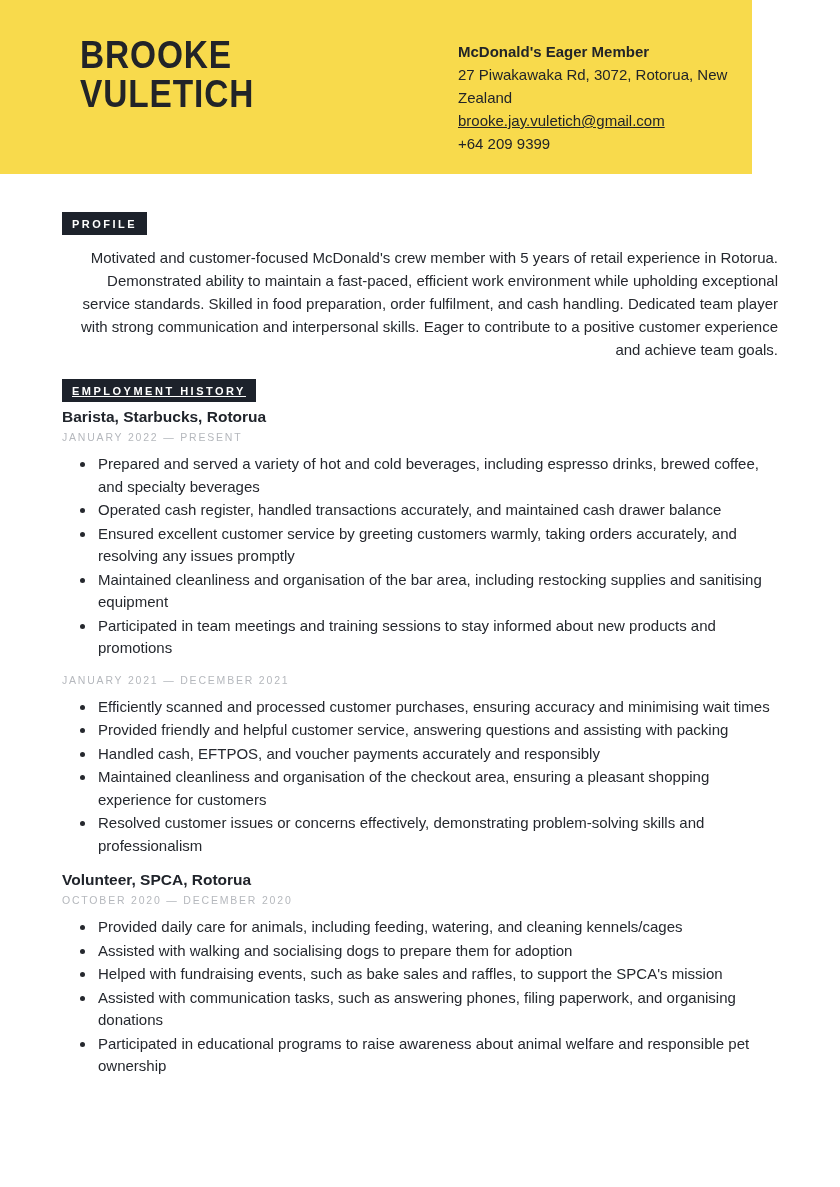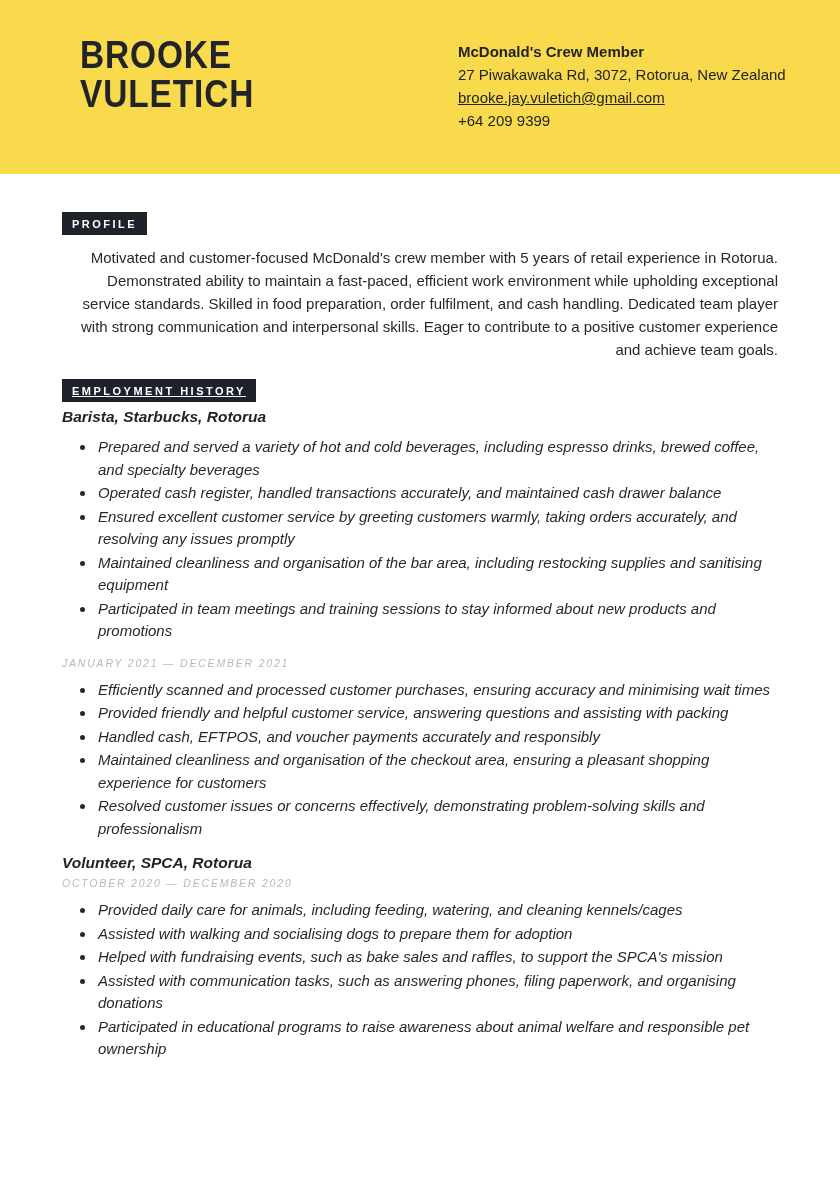--- a/index.html
+++ b/index.html
@@ -11,21 +11,21 @@
   *{margin:0;padding:0;box-sizing:border-box;}
   html,body{background:#ffffff;}
   body{
     width:840px;height:1187px;
     font-family:"Liberation Sans",sans-serif;
     color:var(--ink);
     position:relative;
   }
   .header{
     position:relative;
-    width:840px;height:174px;
+    width:752px;height:174px;
     background:var(--accent);
   }
   .name{
     position:absolute;left:80px;top:36px;
     font-size:38px;line-height:39px;
     font-weight:700;letter-spacing:1px;
     color:#222428;
     transform:scaleX(.88);transform-origin:0 0;
   }
   .name span{display:block;}
@@ -49,21 +49,21 @@
     font-size:11px;font-weight:700;
     letter-spacing:2.5px;
     padding:6px 10px 5px 10px;
   }
   .badge-profile{margin-top:38px;}
   .badge-employment{margin-top:18px;text-decoration:underline;}
   .profile-text{
     margin-top:11px;
     font-size:15px;line-height:23px;text-align:right;
   }
-  .job{font-style:italic;}
+  .job{}
   .job-title{
     font-size:15.5px;font-weight:700;
     color:#20242B;
     margin-top:6px;
   }
   .job-dates{
     font-size:10.5px;
     letter-spacing:1.8px;
     color:var(--muted);
     margin-top:5px;
@@ -82,40 +82,41 @@
 </style>
 </head>
 <body>
 
 <header class="header">
   <h1 class="name">
     <span>BROOKE</span>
     <span>VULETICH</span>
   </h1>
   <div class="contact">
-    <div class="contact-title">McDonald's Crew Member</div>
+    <div class="contact-title">McDonald's Eager Member</div>
     <div>27 Piwakawaka Rd, 3072, Rotorua, New Zealand</div>
     <a class="email">brooke.jay.vuletich@gmail.com</a>
     <div>+64 209 9399</div>
   </div>
 </header>
 
 <main>
 
   <div>
     <span class="badge badge-profile">PROFILE</span>
   </div>
   <p class="profile-text">Motivated and customer-focused McDonald's crew member with 5 years of retail experience in Rotorua. Demonstrated ability to maintain a fast-paced, efficient work environment while upholding exceptional service standards. Skilled in food preparation, order fulfilment, and cash handling. Dedicated team player with strong communication and interpersonal skills. Eager to contribute to a positive customer experience and achieve team goals.</p>
 
   <div>
     <span class="badge badge-employment">EMPLOYMENT HISTORY</span>
   </div>
 
   <section class="job">
     <h3 class="job-title">Barista, Starbucks, Rotorua</h3>
+    <div class="job-dates">JANUARY 2022 — PRESENT</div>
     <ul>
       <li>Prepared and served a variety of hot and cold beverages, including espresso drinks, brewed coffee, and specialty beverages</li>
       <li>Operated cash register, handled transactions accurately, and maintained cash drawer balance</li>
       <li>Ensured excellent customer service by greeting customers warmly, taking orders accurately, and resolving any issues promptly</li>
       <li>Maintained cleanliness and organisation of the bar area, including restocking supplies and sanitising equipment</li>
       <li>Participated in team meetings and training sessions to stay informed about new products and promotions</li>
     </ul>
   </section>
 
   <section class="job">

